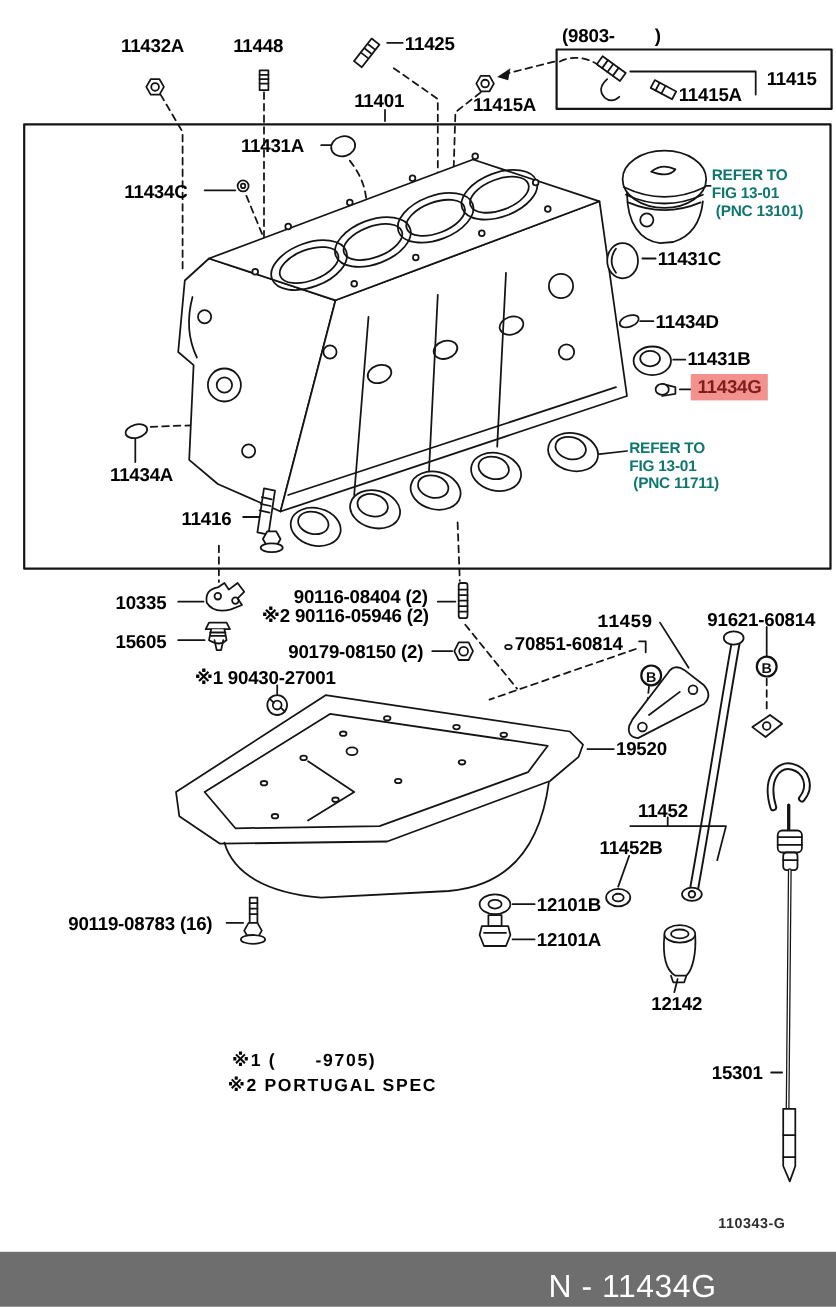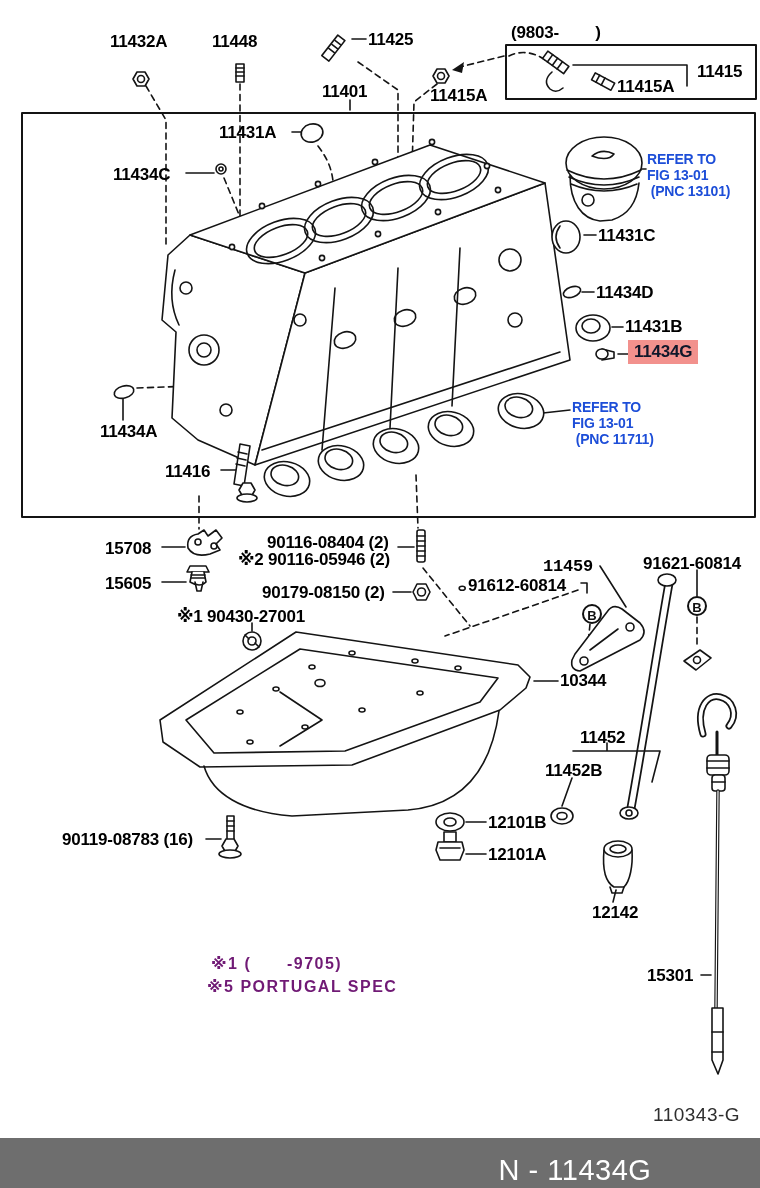--- a/index.html
+++ b/index.html
@@ -2,30 +2,30 @@
 <html><head>
 <meta charset="utf-8">
 <style>
   html,body{margin:0;padding:0;background:#fff;}
   body{width:760px;height:1188px;position:relative;overflow:hidden;
        font-family:"Liberation Sans","DejaVu Sans",sans-serif;}
   #stage{position:absolute;inset:0;width:760px;height:1188px;margin-top:20px;}
   svg{position:absolute;left:0;top:0;}
   .lbl{position:absolute;font-weight:700;font-size:17px;line-height:19px;
        color:#000;white-space:pre;letter-spacing:-0.2px;}
-  .lbl.hl{background:#f2918d;color:#0f172a;padding:2px 6px 3px 6px;}
+  .lbl.hl{background:#f2918d;color:#7f1d1d;padding:2px 6px 3px 6px;}
   .ref{position:absolute;font-weight:700;font-size:14px;line-height:16px;
-       color:#1d4ed8;white-space:pre;letter-spacing:-0.2px;}
-  .note{position:absolute;font-weight:700;font-size:16px;color:#701a75;
+       color:#0f766e;white-space:pre;letter-spacing:-0.2px;}
+  .note{position:absolute;font-weight:700;font-size:16px;color:#000000;
         letter-spacing:1.5px;white-space:pre;}
   .marker{position:absolute;width:20px;height:20px;border:2px solid #111;
           border-radius:50%;background:#fff;font-weight:700;font-size:13px;
           color:#111;text-align:center;line-height:20px;box-sizing:border-box;}
-  .diagram-code{position:absolute;left:653px;top:1084px;font-weight:400;
-                font-size:19px;color:#2e2e2e;letter-spacing:0.5px;}
+  .diagram-code{position:absolute;left:653px;top:1084px;font-weight:700;
+                font-size:13px;color:#2e2e2e;letter-spacing:0.5px;}
   .footer{position:absolute;left:0;top:1118px;width:760px;height:70px;
           background:#6e6e6e;border-bottom:5px solid #3c3c3c;box-sizing:border-box;}
   .footer span{position:absolute;top:0;transform:translateX(-50%);
                line-height:65px;color:#fff;font-size:29px;font-weight:400;
                letter-spacing:0.5px;}
   .f-left{left:288px;} .f-right{left:575px;}
 </style>
 </head>
 <body>
 
@@ -303,45 +303,45 @@
       <div class="lbl" style="left: 697px; top: 42px;">11415</div>
       <div class="lbl" style="left: 617px; top: 57px;">11415A</div>
       <div class="lbl" style="left: 219px; top: 103px;">11431A</div>
       <div class="lbl" style="left: 113px; top: 145px;">11434C</div>
       <div class="lbl" style="left: 598px; top: 206px;">11431C</div>
       <div class="lbl" style="left: 596px; top: 263px;">11434D</div>
       <div class="lbl" style="left: 625px; top: 297px;">11431B</div>
       <div class="lbl hl" style="left: 628px; top: 320px;">11434G</div>
       <div class="lbl" style="left: 100px; top: 402px;">11434A</div>
       <div class="lbl" style="left: 165px; top: 442px;">11416</div>
-      <div class="lbl" style="left: 105px; top: 519px;">15708</div>
+      <div class="lbl" style="left: 105px; top: 519px;">10335</div>
       <div class="lbl" style="left: 105px; top: 554px;">15605</div>
       <div class="lbl" style="left: 267px; top: 513px;">90116-08404 (2)</div>
       <div class="lbl" style="left: 238px; top: 530px;">※2 90116-05946 (2)</div>
       <div class="lbl" style="left: 262px; top: 563px;">90179-08150 (2)</div>
       <div class="lbl" style="left: 177px; top: 587px;">※1 90430-27001</div>
       <div class="lbl" style="left: 543px; top: 537px; font-family: Liberation Mono, monospace;">11459</div>
       <div class="lbl" style="left: 643px; top: 534px;">91621-60814</div>
-      <div class="lbl" style="left: 468px; top: 556px;">91612-60814</div>
-      <div class="lbl" style="left: 560px; top: 651px;">10344</div>
+      <div class="lbl" style="left: 468px; top: 556px;">70851-60814</div>
+      <div class="lbl" style="left: 560px; top: 651px;">19520</div>
       <div class="lbl" style="left: 580px; top: 708px;">11452</div>
       <div class="lbl" style="left: 545px; top: 741px;">11452B</div>
       <div class="lbl" style="left: 488px; top: 793px;">12101B</div>
       <div class="lbl" style="left: 488px; top: 825px;">12101A</div>
       <div class="lbl" style="left: 592px; top: 883px;">12142</div>
       <div class="lbl" style="left: 62px; top: 810px;">90119-08783 (16)</div>
       <div class="lbl" style="left: 647px; top: 946px;">15301</div>
       <div class="ref" style="left: 647px; top: 131px;">REFER TO
 FIG 13-01
  (PNC 13101)</div>
       <div class="ref" style="left: 572px; top: 379px;">REFER TO
 FIG 13-01
  (PNC 11711)</div>
       <div class="note" style="left: 211px; top: 934px;">※1 (      -9705)</div>
-      <div class="note" style="left: 207px; top: 957px;">※5 PORTUGAL SPEC</div>
+      <div class="note" style="left: 207px; top: 957px;">※2 PORTUGAL SPEC</div>
       <div class="marker" style="left: 582px; top: 584px;">B</div>
       <div class="marker" style="left: 687px; top: 576px;">B</div>
     </div>
 
 <div class="diagram-code">110343-G</div>
 
 <div class="footer">
   <span class="f-right">N - 11434G</span>
 </div>
 

